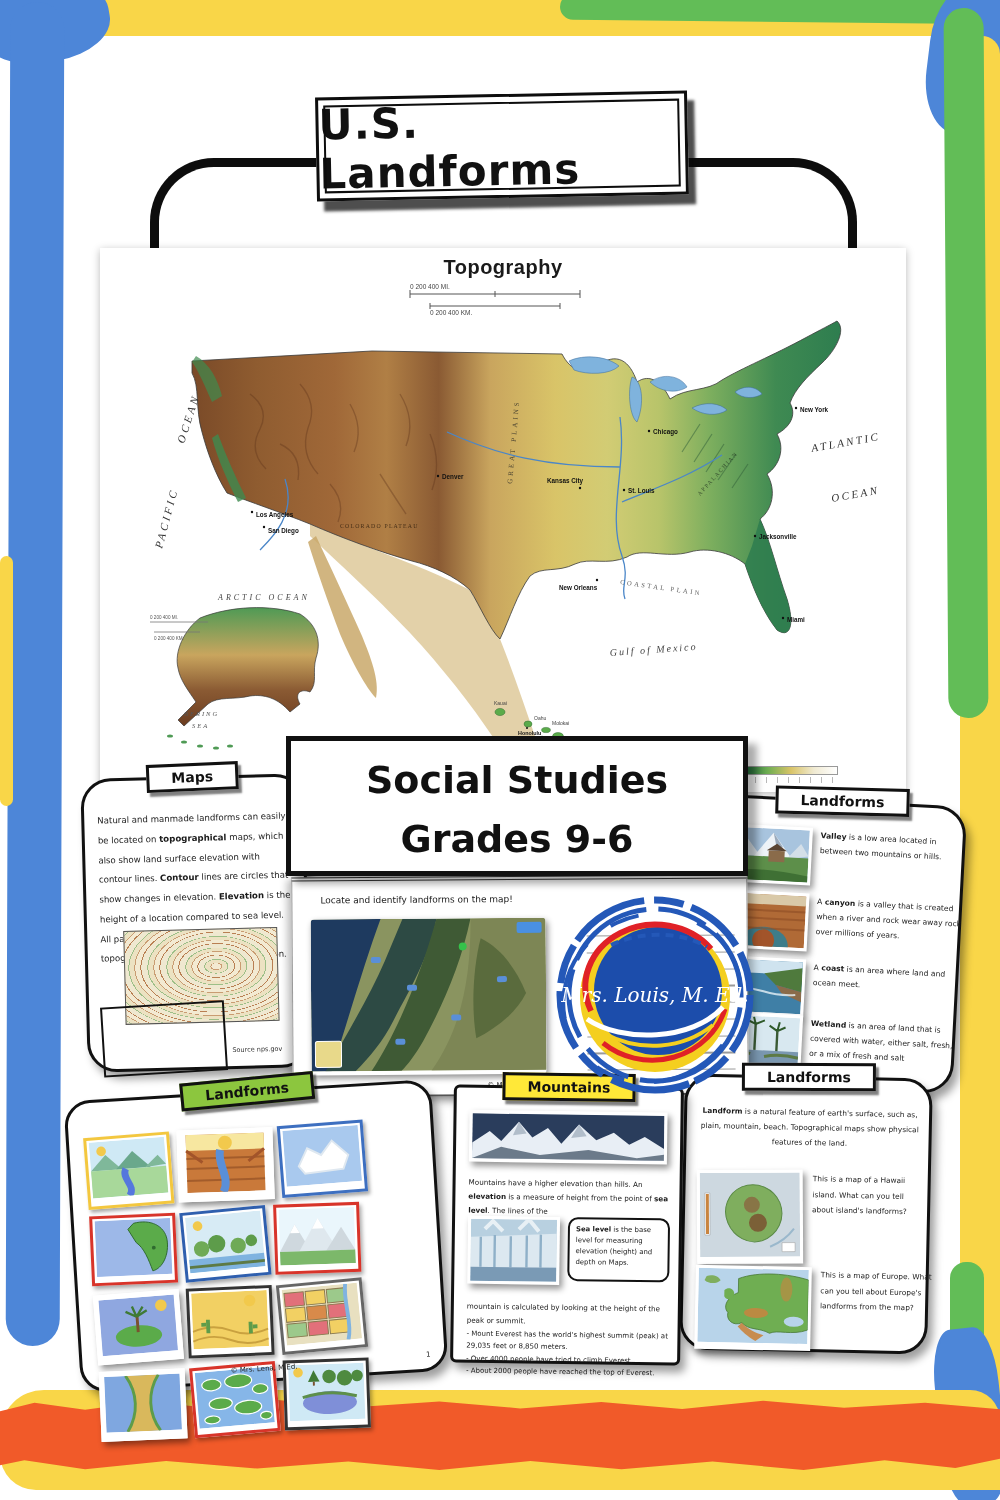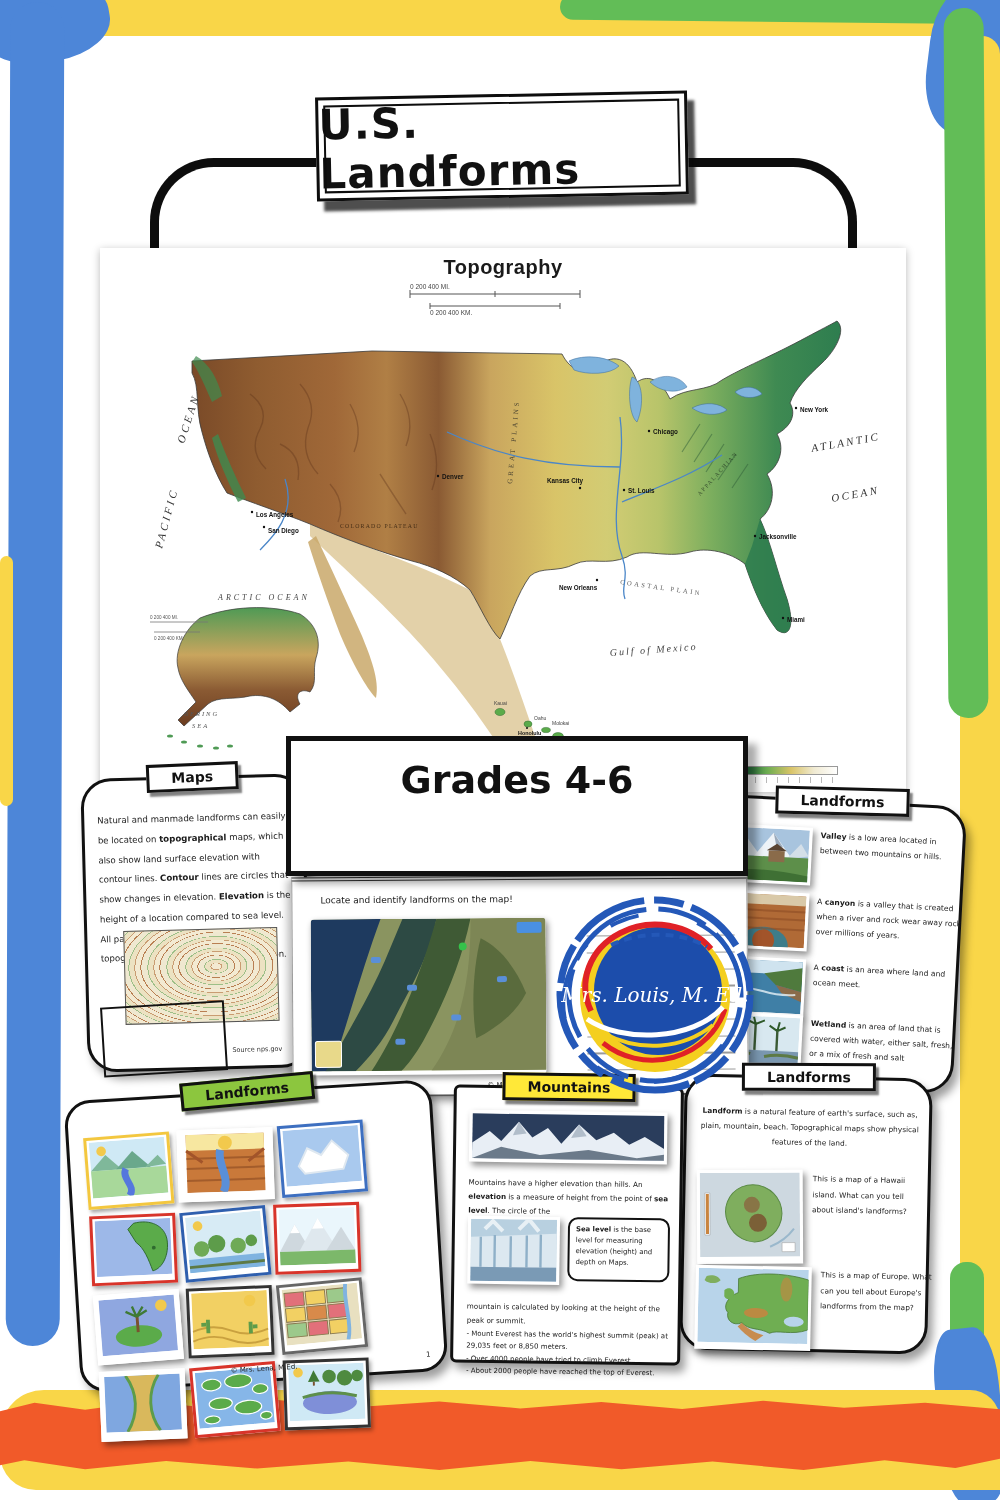--- a/index.html
+++ b/index.html
@@ -288,21 +288,22 @@
         <text x="342" y="195">Denver</text>
     </g>
   </svg>
   <div class="elev-legend">
     <div class="elev-bar"></div>
       <div class="elev-ticks"></div>
   </div>
 </div>
 
 <div class="abs social-box">
-  <div>Grades 4-6</div>
+  <div>Social Studies</div>
+  <div>Grades 9-6</div>
 </div>
 
 <div class="abs card maps-card">
   <div class="tab" style="transform:translateX(-50%) rotate(-1deg);">Maps</div>
   <p><span>Natural and manmade landforms can easily be located on </span><span class="b">topographical</span><span> maps, which also show land surface elevation with contour lines. </span><span class="b">Contour</span><span> lines are circles that show changes in elevation. </span><span class="b">Elevation</span><span> is the height of a location compared to sea level. All parts of a specific circle on a topographical map are the same elevation.</span></p>
   <div class="topo1"></div>
   <div class="topo2"></div>
   <div class="topo-src">Source nps.gov</div>
 </div>
 
@@ -559,21 +560,21 @@
 <div class="abs card mtn-card">
   <div class="tab tab-yellow">Mountains</div>
   <div class="photo" style="position:absolute;left:13px;top:22px;width:198px;height:52px;box-sizing:border-box;">
     <svg width="192" height="46" viewBox="0 0 198 46">
         <rect width="198" height="46" fill="#2a3d5c"></rect>
         <path d="M0,46 L0,30 L18,18 L30,28 L48,8 L62,24 L78,14 L92,30 L110,10 L128,26 L146,18 L162,30 L178,22 L198,34 L198,46 Z" fill="#e8eef5"></path>
         <path d="M48,8 L56,20 L42,22 Z M110,10 L118,22 L102,24 Z" fill="#9aa8b8" opacity=".7"></path>
         <path d="M0,46 L30,34 L70,42 L120,36 L170,44 L198,40 L198,46 Z" fill="#6b7a8a"></path>
       </svg>
   </div>
-  <div class="mtn-body"><span>Mountains have a higher elevation than hills. An </span><span class="b">elevation</span><span> is a measure of height from the point of </span><span class="b">sea level</span><span>. The circle of the </span></div>
+  <div class="mtn-body"><span>Mountains have a higher elevation than hills. An </span><span class="b">elevation</span><span> is a measure of height from the point of </span><span class="b">sea level</span><span>. The lines of the </span></div>
   <div class="mtn-row">
     <div class="photo" style="width:92px;height:68px;box-sizing:border-box;">
       <svg width="86" height="62" viewBox="0 0 86 62">
           <rect width="86" height="62" fill="#b8d0e0"></rect>
           <path d="M0,18 L86,14 L86,48 L0,50 Z" fill="#dce8f0"></path>
           <path d="M10,18 V48 M24,16 V49 M40,17 V48 M56,16 V48 M70,15 V48" stroke="#8fb0c8" stroke-width="2.4"></path>
           <path d="M14,10 L22,2 L32,12 M48,10 L58,0 L68,12" stroke="#e8f0f5" stroke-width="4" fill="none"></path>
           <rect y="48" width="86" height="14" fill="#7a9ab5"></rect>
         </svg>
     </div>

